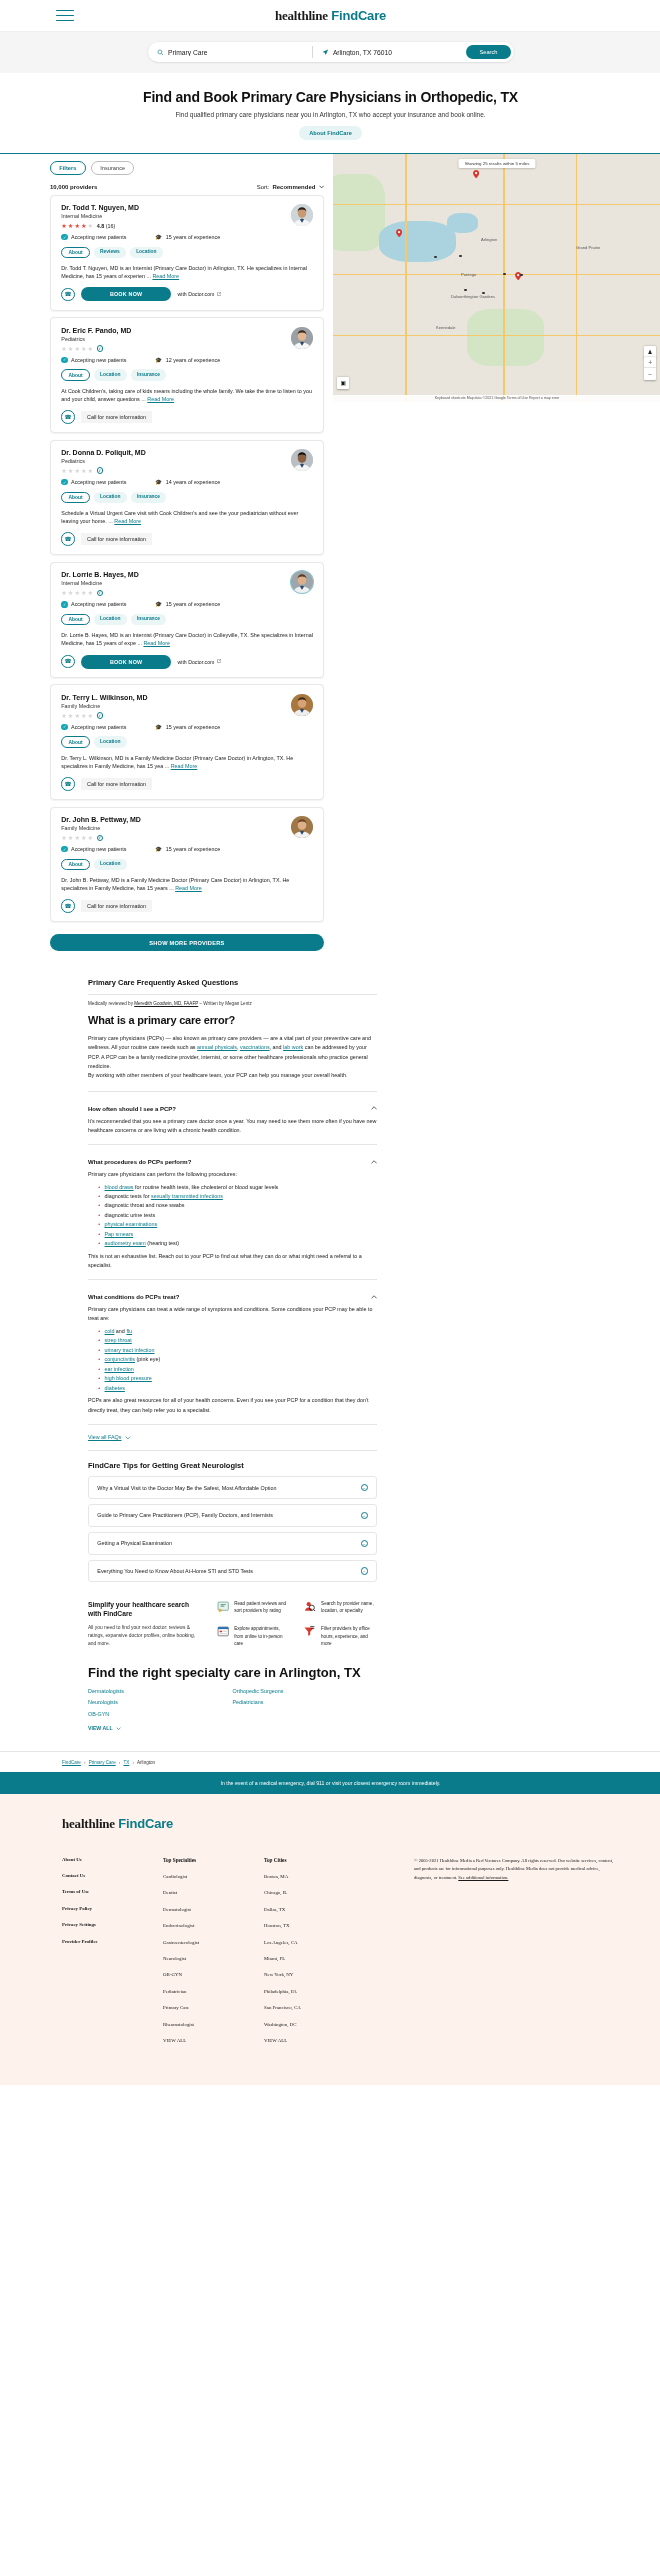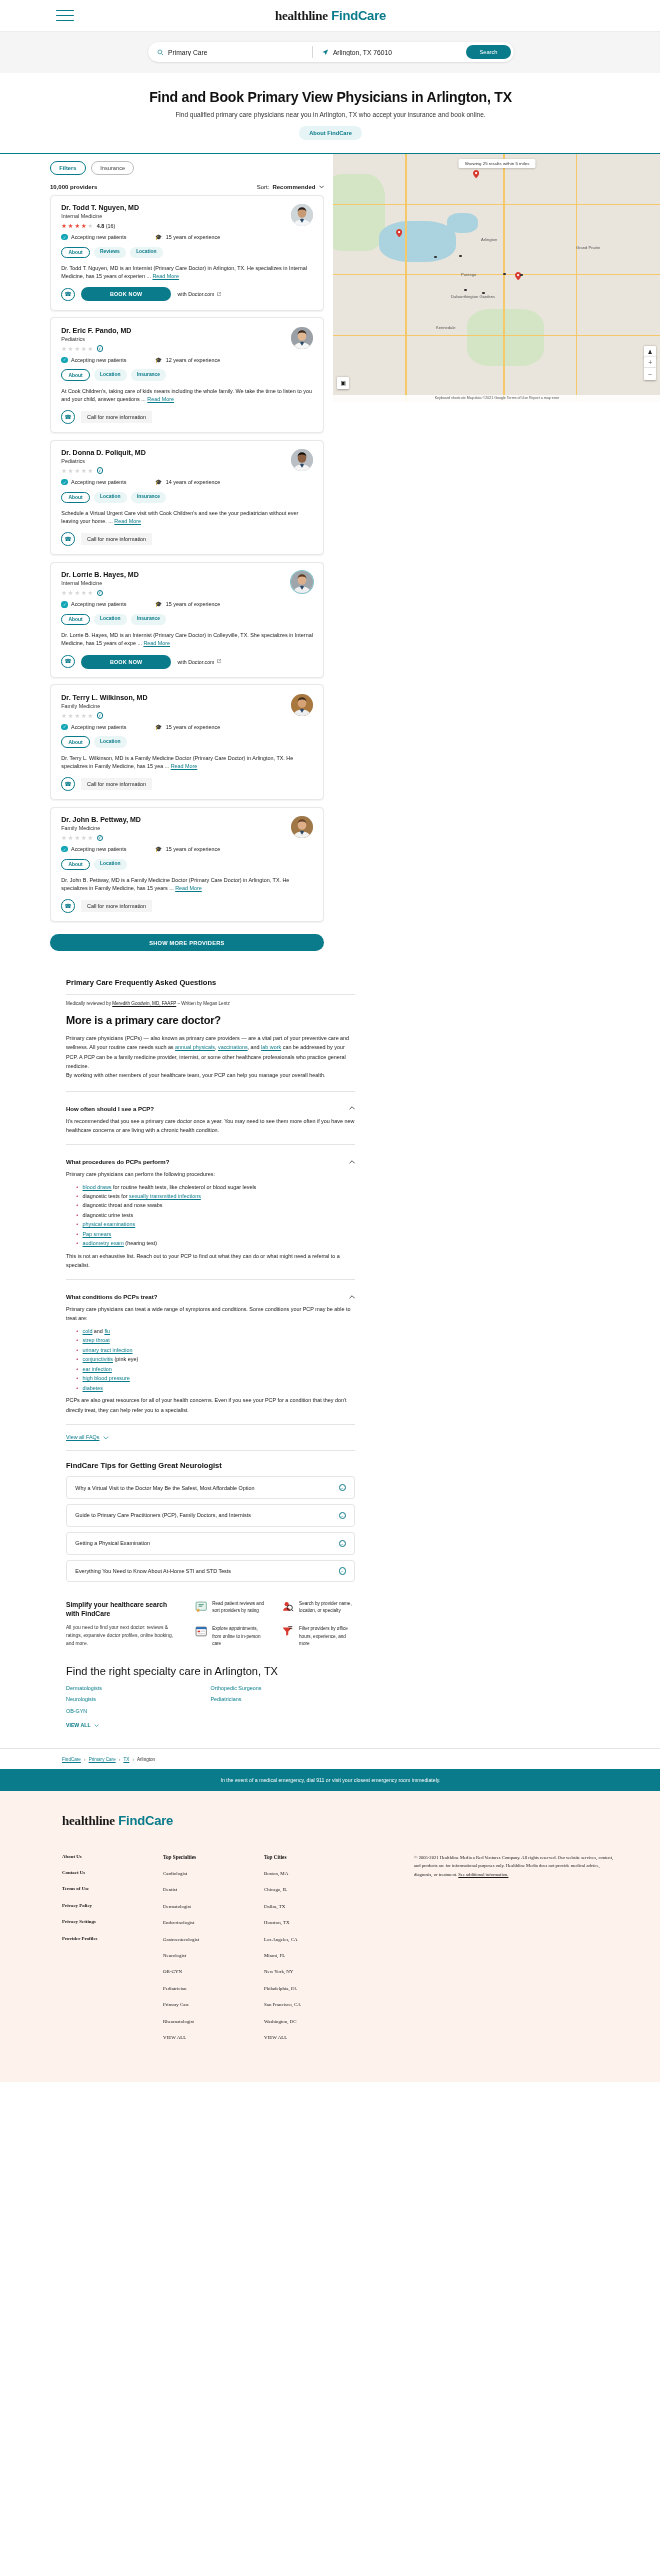--- a/index.html
+++ b/index.html
@@ -195,21 +195,21 @@
   .map-road { position:absolute; background:#f5c96a; z-index:2; }
   .map-water { position:absolute; background:#aad3df; z-index:1; border-radius:40%;}
   .map-green { position:absolute; background:#d3e5c4; z-index:1; border-radius:30%;}
   .map-pegman { position:absolute; right:5.2px; bottom:44px; width:11.4px;height:11.4px;background:#fff;
     border-radius:1px;box-shadow:0 0.5px 2.1px rgba(0,0,0,.3); z-index:6; display:flex;align-items:center;justify-content:center;font-size:5.7px;}
   .map-layer { position:absolute; left:4.1px; bottom:12.4px; width:12.4px;height:12.4px;background:#fff;
     border-radius:1px;box-shadow:0 0.5px 2.1px rgba(0,0,0,.3); z-index:6;display:flex;align-items:center;justify-content:center;font-size:5.7px;}
 
   
   .section { background:#fff; }
-  .content-col { width: 289px; margin-left: 66px; }
+  .content-col { width: 289px; margin-left: 88px; }
   .faq-wrap { padding-top: 13.4px; padding-bottom: 5.2px; }
   .faq-title { font-size: 7.5px; font-weight:800; color:#111; }
   .hr { height:0.5px; background:#e4e4e4; margin: 6.7px 0; }
   .byline { font-size: 4.6px; color:#333; margin-bottom: 8.3px;}
   .byline a { color:#1a1a1a; text-decoration:underline; }
   .q-big { font-size: 11px; font-weight:800; color:#111; margin-bottom: 7.2px; letter-spacing:-0.2px;}
   .para { font-size: 5.4px; color:#1a1a1a; line-height:1.75; }
   .para a { color:#0a7b8a; text-decoration:underline; }
   .faq-item { padding: 7.2px 0 2.1px; }
   .faq-q {
@@ -239,21 +239,21 @@
   .simplify { display:flex; gap:20.6px; padding: 12.4px 0 5.2px; }
   .simplify-left { width: 108px; }
   .simplify-left h3 { font-size:6.7px; font-weight:800; color:#111; line-height:1.4; }
   .simplify-left p { font-size:4.9px; color:#333; line-height:1.7; margin-top:5.2px; }
   .simplify-right { flex:1; display:grid; grid-template-columns:1fr 1fr; gap:9.3px 13.4px; }
   .feat { display:flex; gap:5.2px; align-items:flex-start; }
   .feat .ic { width:12.4px;height:12.4px;flex:none; }
   .feat span { font-size:4.6px; color:#222; line-height:1.6; }
 
   
-  .spec-title { font-size:11px; font-weight:400; color:#111; margin: 11.4px 0 7.2px;}
+  .spec-title { font-size:13px; font-weight:700; color:#111; margin: 11.4px 0 7.2px;}
   .spec-grid { display:grid; grid-template-columns:1fr 1fr; gap:5.7px 0; }
   .spec-grid a { font-size:5.4px; text-decoration:none; }
   .viewall { font-size:5.2px; color:#0a7b8a; font-weight:700; margin-top:8.3px; display:inline-flex; gap:3.1px; align-items:center; cursor:pointer;}
 
   
   .crumb-band { border-top:0.5px solid #e4e4e4; padding: 8.3px 0 7.2px; margin-top: 13.4px; }
   .crumb { margin-left:62px; font-size:4.6px; color:#333; display:flex; gap:3.1px; align-items:center; }
   .crumb a { color:#0a7b8a; text-decoration:underline; }
   .crumb .sep { color:#888; }
   .emerg {
@@ -310,21 +310,21 @@
             <path d="M22 2 2 10.5l8 3.2 3.2 8L22 2z"></path>
           </svg>
       </span>
       <input value="Arlington, TX 76010" style="">
     </div>
     <button class="searchbtn">Search</button>
   </div>
 </div>
 
 <div class="hero">
-  <h1>Find and Book Primary View Physicians in Arlington, TX</h1>
+  <h1>Find and Book Primary Care Physicians in Orthopedic, TX</h1>
   <p>Find qualified primary care physicians near you in Arlington, TX who accept your insurance and book online.</p>
   <div class="about-btn">About FindCare</div>
 </div>
 
 <div class="results-wrap">
   <div class="results-col">
 
     <div class="filter-row">
       <div class="chip-btn active">Filters</div>
       <div class="chip-btn plain">Insurance</div>
@@ -637,21 +637,21 @@
   </div>
 </div>
 
 <div class="section">
   <div class="content-col faq-wrap">
     <div class="faq-title">Primary Care Frequently Asked Questions</div>
     <div class="hr"></div>
     <div class="byline">
       <span>Medically reviewed by </span><a href="#">Meredith Goodwin, MD, FAAFP</a><span> – Written by Megan Lentz</span>
     </div>
-    <div class="q-big">More is a primary care doctor?</div>
+    <div class="q-big">What is a primary care error?</div>
     <div class="para">
       <span>Primary care physicians (PCPs) — also known as primary care providers — are a vital part of your preventive care and wellness. All your routine care needs such as </span><a href="#">annual physicals</a>, <a href="#">vaccinations</a>, and <a href="#">lab work</a><span> can be addressed by your PCP. A PCP can be a family medicine provider, internist, or some other healthcare professionals who practice general medicine.</span>
     </div>
     <div class="para">By working with other members of your healthcare team, your PCP can help you manage your overall health.</div>
 
     <div class="hr" style="margin-top:10.3px"></div>
     <div class="faq-item">
       <div class="faq-q">
         <span>How often should I see a PCP?</span>
         <span class="chev">

